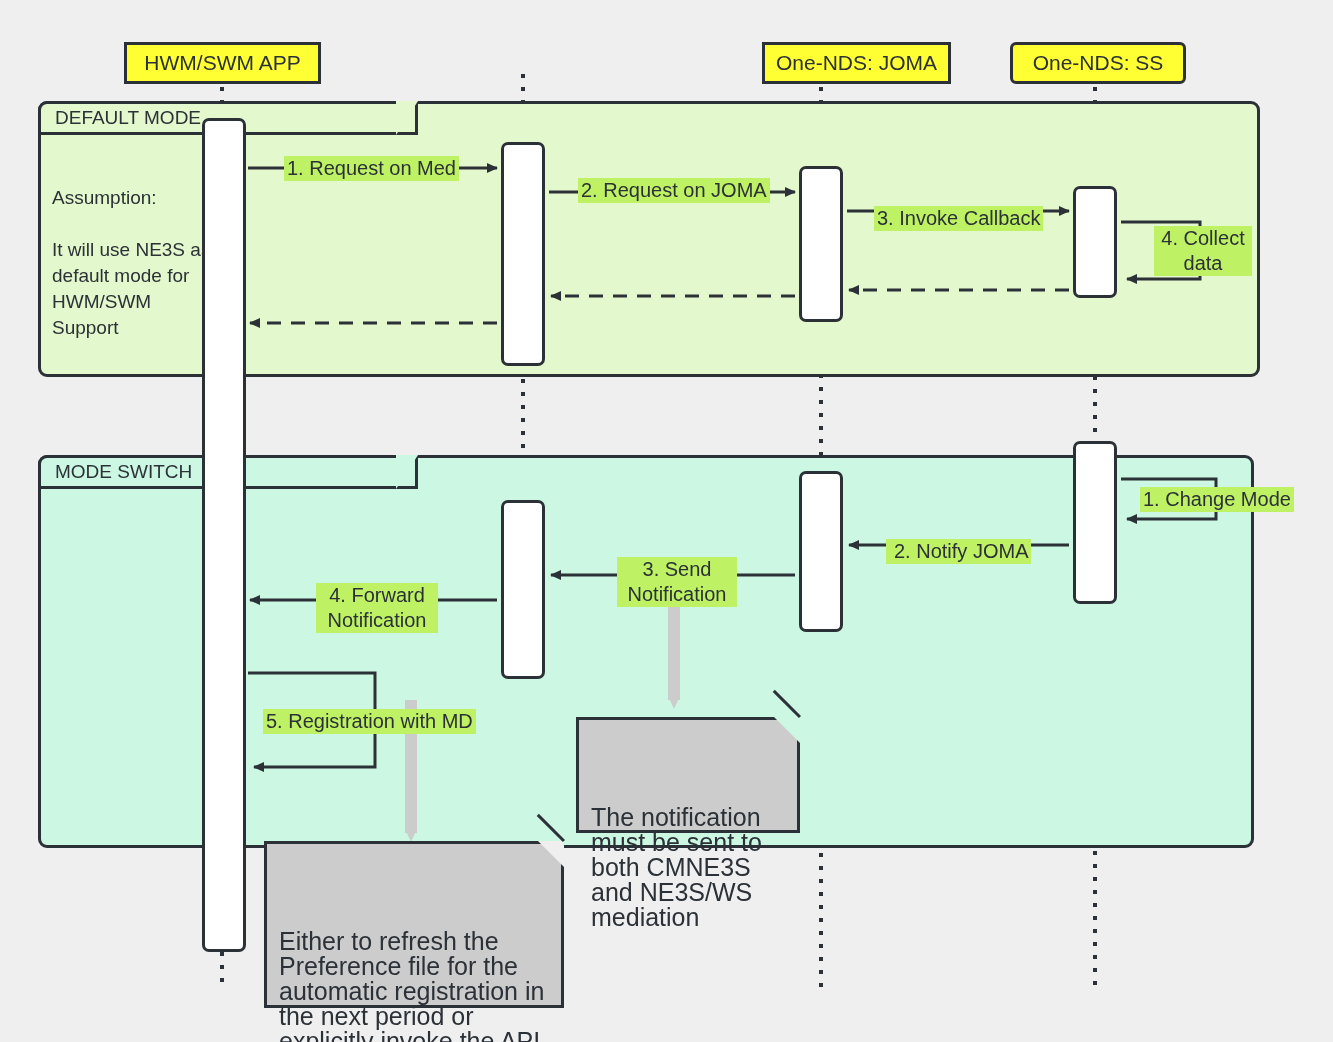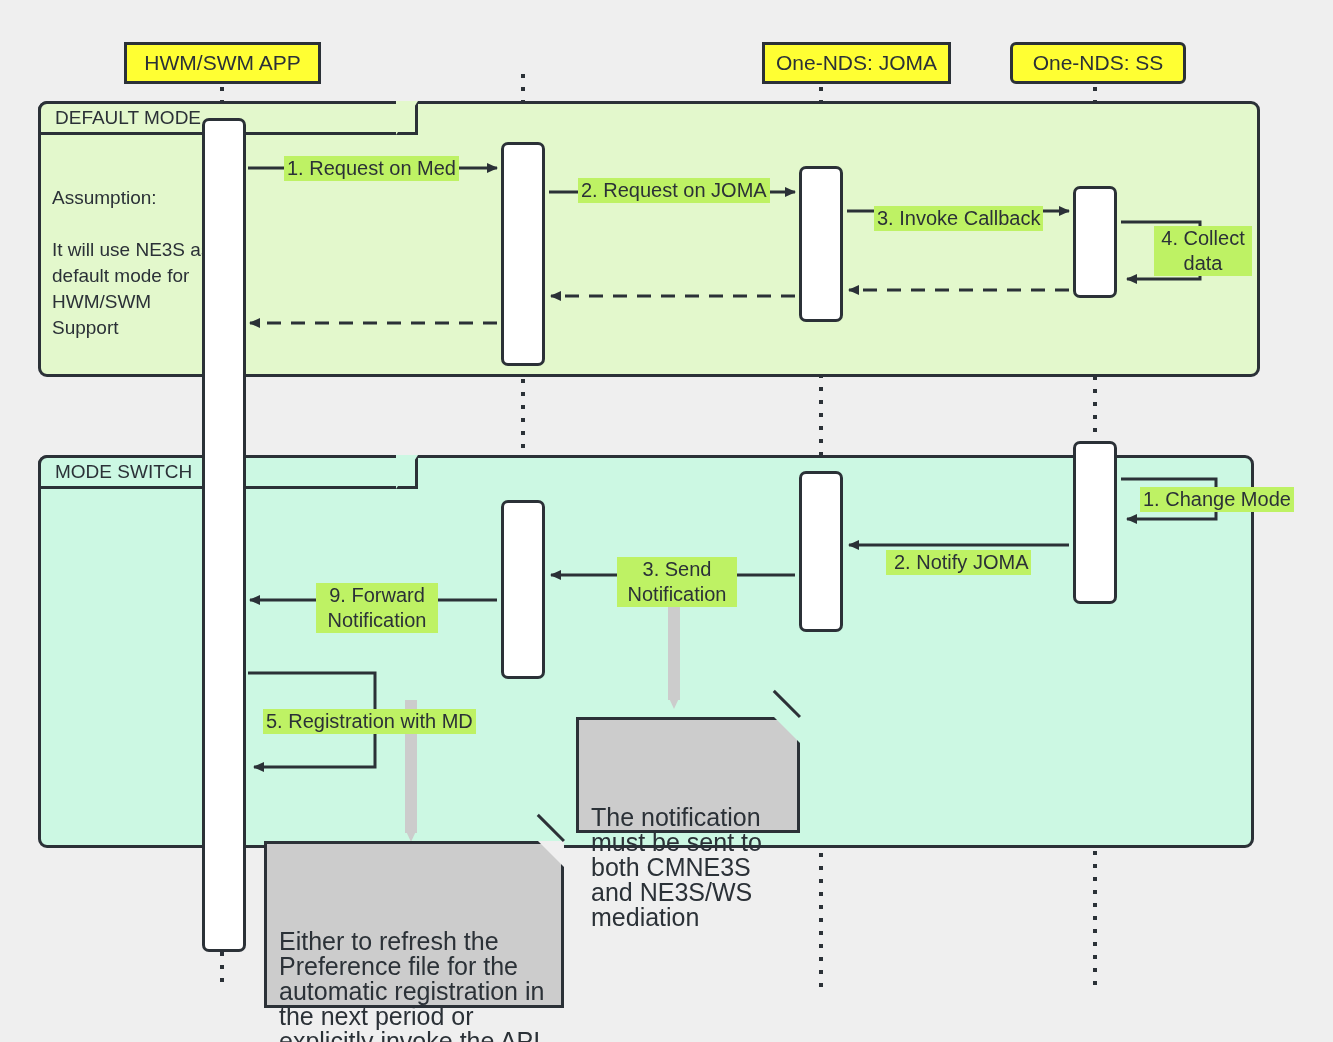--- a/index.html
+++ b/index.html
@@ -224,24 +224,24 @@
   <div class="activation" style="left:1073px; top:186px; width:44px; height:112px;"></div>
   <div class="activation" style="left:1073px; top:441px; width:44px; height:163px;"></div>
 
   <div class="msg-label" style="left:284px; top:156px;">1. Request on Med</div>
   <div class="msg-label" style="left:578px; top:178px;">2. Request on JOMA</div>
   <div class="msg-label" style="left:874px; top:206px;">3. Invoke Callback</div>
   <div class="msg-label" style="left:1154px; top:226px; width:92px;">4. Collect
 data</div>
 
   <div class="msg-label" style="left:1140px; top:487px;">1. Change Mode</div>
-  <div class="msg-label" style="left:886px; top:550px;padding-left:8px;">2. Notify JOMA</div>
+  <div class="msg-label" style="left:886px; top:539px;padding-left:8px;">2. Notify JOMA</div>
   <div class="msg-label" style="left:617px; top:557px; width:114px;">3. Send
 Notification</div>
-  <div class="msg-label" style="left:316px; top:583px; width:116px;">9. Forward
+  <div class="msg-label" style="left:316px; top:583px; width:116px;">4. Forward
 Notification</div>
   <div class="msg-label left" style="left:263px; top:709px;">5. Registration with MD</div>
 
   <div class="note note-green-bg" style="left:576px; top:717px; width:224px; height:116px;">
     <span class="fold"></span>
     <span class="fold-line"></span>
     <span>The notification must be sent to both CMNE3S and NE3S/WS mediation</span>
   </div>
 
   <div class="note" style="left:264px; top:841px; width:300px; height:167px;">

